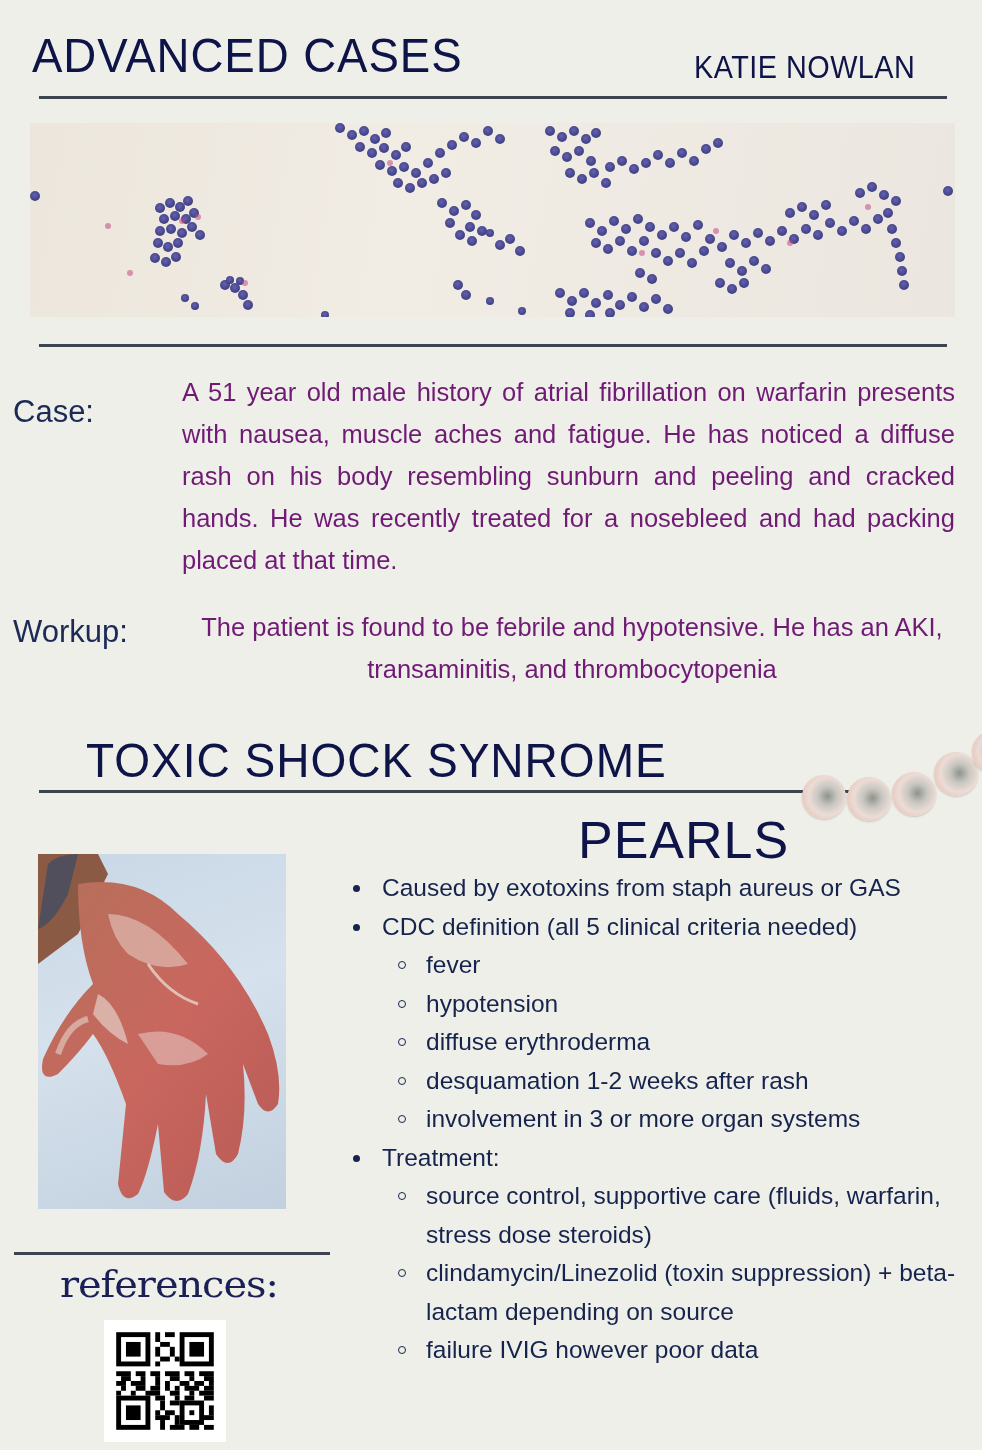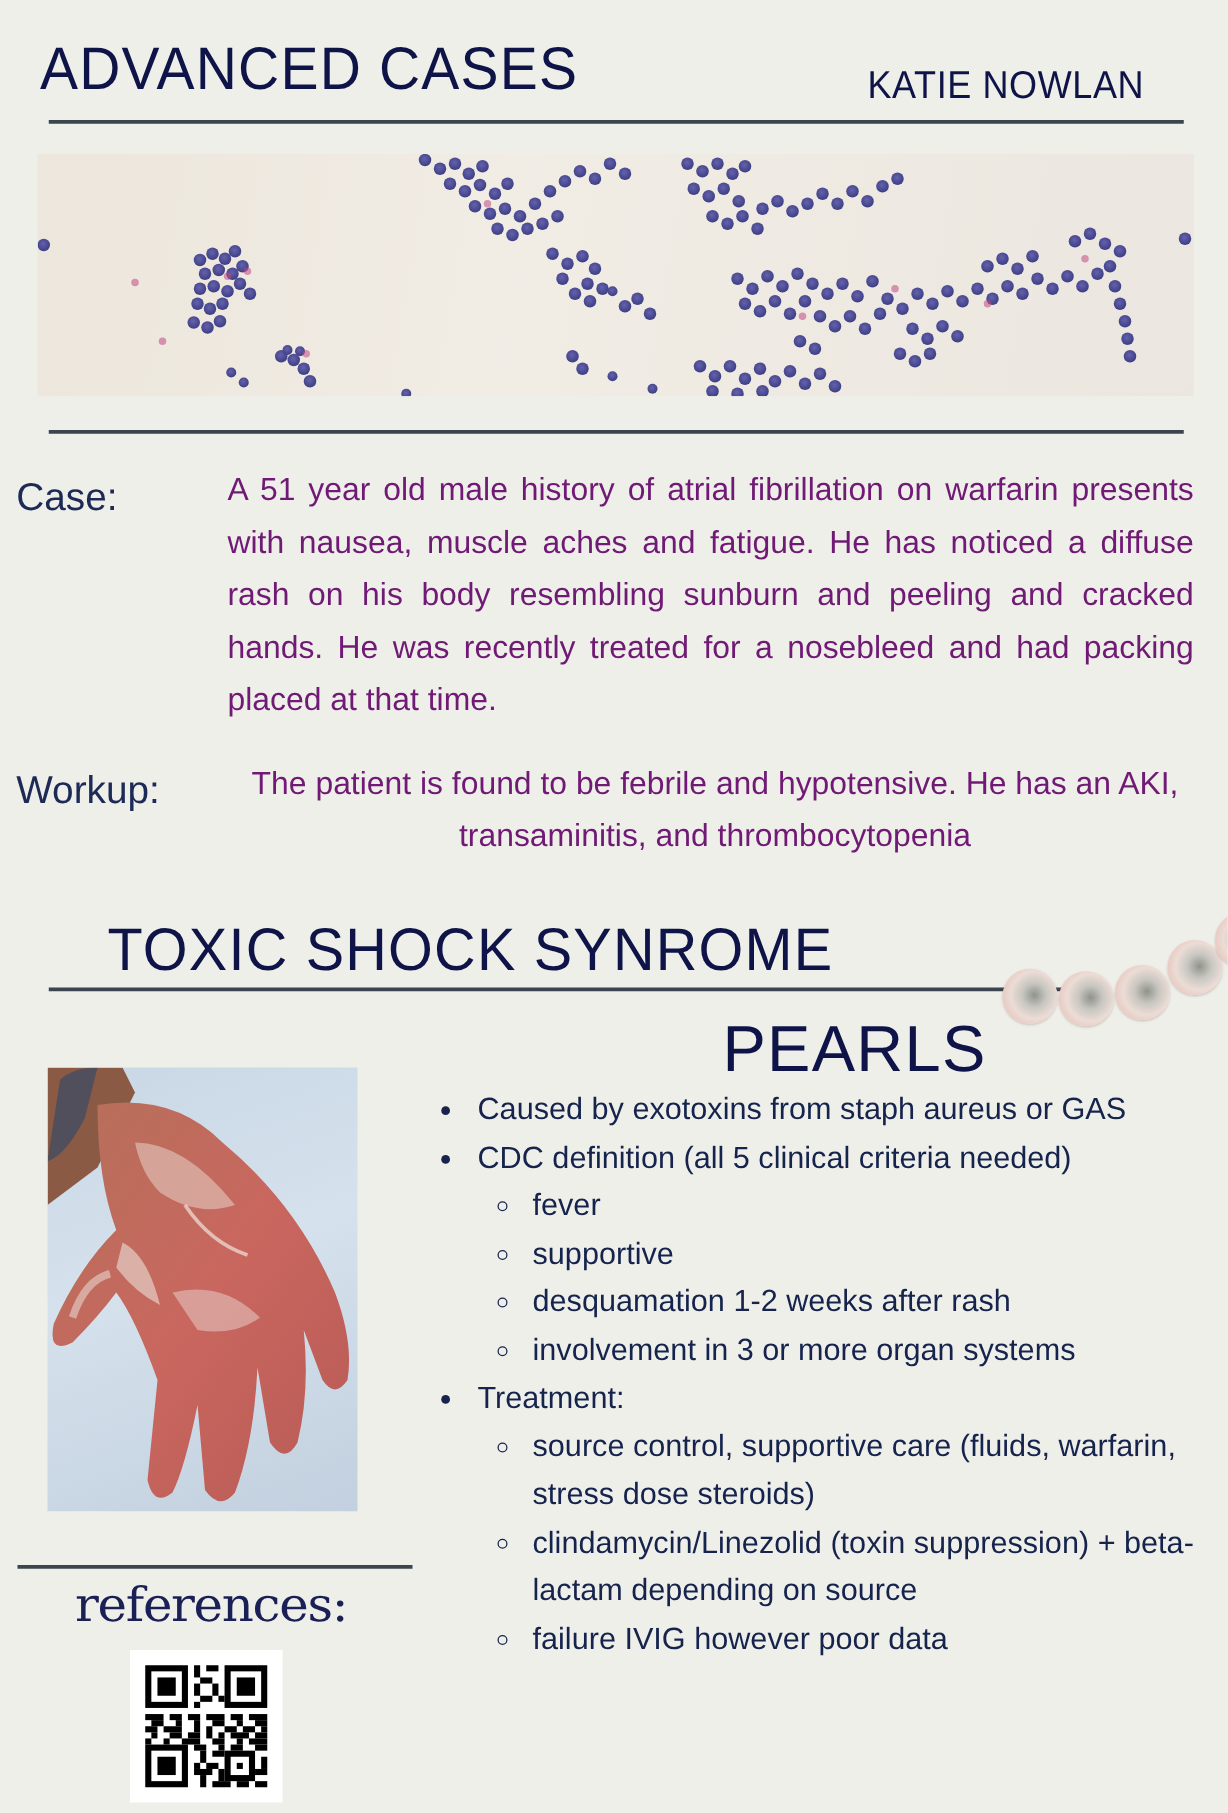--- a/index.html
+++ b/index.html
@@ -260,21 +260,21 @@
         <circle cx="760" cy="120" r="3"></circle>
         <circle cx="838" cy="84" r="3"></circle>
         <circle cx="215" cy="160" r="3"></circle>
       <circle cx="100" cy="150" r="3"></circle>
         <circle cx="78" cy="103" r="3"></circle>
     </g>
   </svg>
 </div>
 <div class="abs rule" style="left:39px; top:344px; width:908px;"></div>
 
-<div class="abs label" style="left:13px; top:380px;">Case:</div>
+<div class="abs label" style="left:13px; top:394px;">Case:</div>
 <div class="abs body-text" style="left:182px; top:371px; width:773px;">A 51 year old male history of atrial fibrillation on warfarin presents with nausea, muscle aches and fatigue. He has noticed a diffuse rash on his body resembling sunburn and peeling and cracked hands. He was recently treated for a nosebleed and had packing placed at that time.</div>
 
 <div class="abs label" style="left:13px; top:614px;">Workup:</div>
 <div class="abs body-text" style="left:182px; top:606px; width:780px; text-align:center;">The patient is found to be febrile and hypotensive. He has an AKI, transaminitis,  and thrombocytopenia</div>
 
 <div class="abs toxic">TOXIC SHOCK SYNROME</div>
 <div class="abs rule" style="left:39px; top:790px; width:820px;"></div>
 
 <div class="abs" style="left:800px; top:730px; width:182px; height:95px;">
   <div class="abs pearl" style="left:2px; top:45px;"></div>
@@ -303,21 +303,22 @@
     <path d="M100 180 Q140 170 170 200 Q150 215 120 210 Z" fill="#e9d6cf" opacity="0.5"></path>
     <path d="M20 200 Q30 170 50 165" stroke="#e6d4cc" stroke-width="6" fill="none" opacity="0.6"></path>
     <path d="M110 110 Q130 140 160 150" stroke="#f0e2dc" stroke-width="3" fill="none" opacity="0.7"></path>
   </svg>
 </div>
 
 <ul class="abs pearls" style="left:345px; top:869px; width:632px;">
   <li class="l1">Caused by exotoxins from staph aureus or GAS</li>
   <li class="l1">CDC definition (all 5 clinical criteria needed)</li>
   <li class="l2">fever</li>
-  <li class="l2">supportive</li>
+  <li class="l2">hypotension</li>
+  <li class="l2">diffuse erythroderma</li>
   <li class="l2">desquamation 1-2 weeks after rash</li>
   <li class="l2">involvement in 3 or more organ systems</li>
   <li class="l1">Treatment:</li>
   <li class="l2">source control, supportive care (fluids, warfarin, stress dose steroids)</li>
   <li class="l2">clindamycin/Linezolid (toxin suppression) + beta-lactam depending on source</li>
   <li class="l2">failure IVIG however poor data</li>
 </ul>
 
 <div class="abs rule" style="left:14px; top:1252px; width:316px;"></div>
 <div class="abs refs">references:</div>

